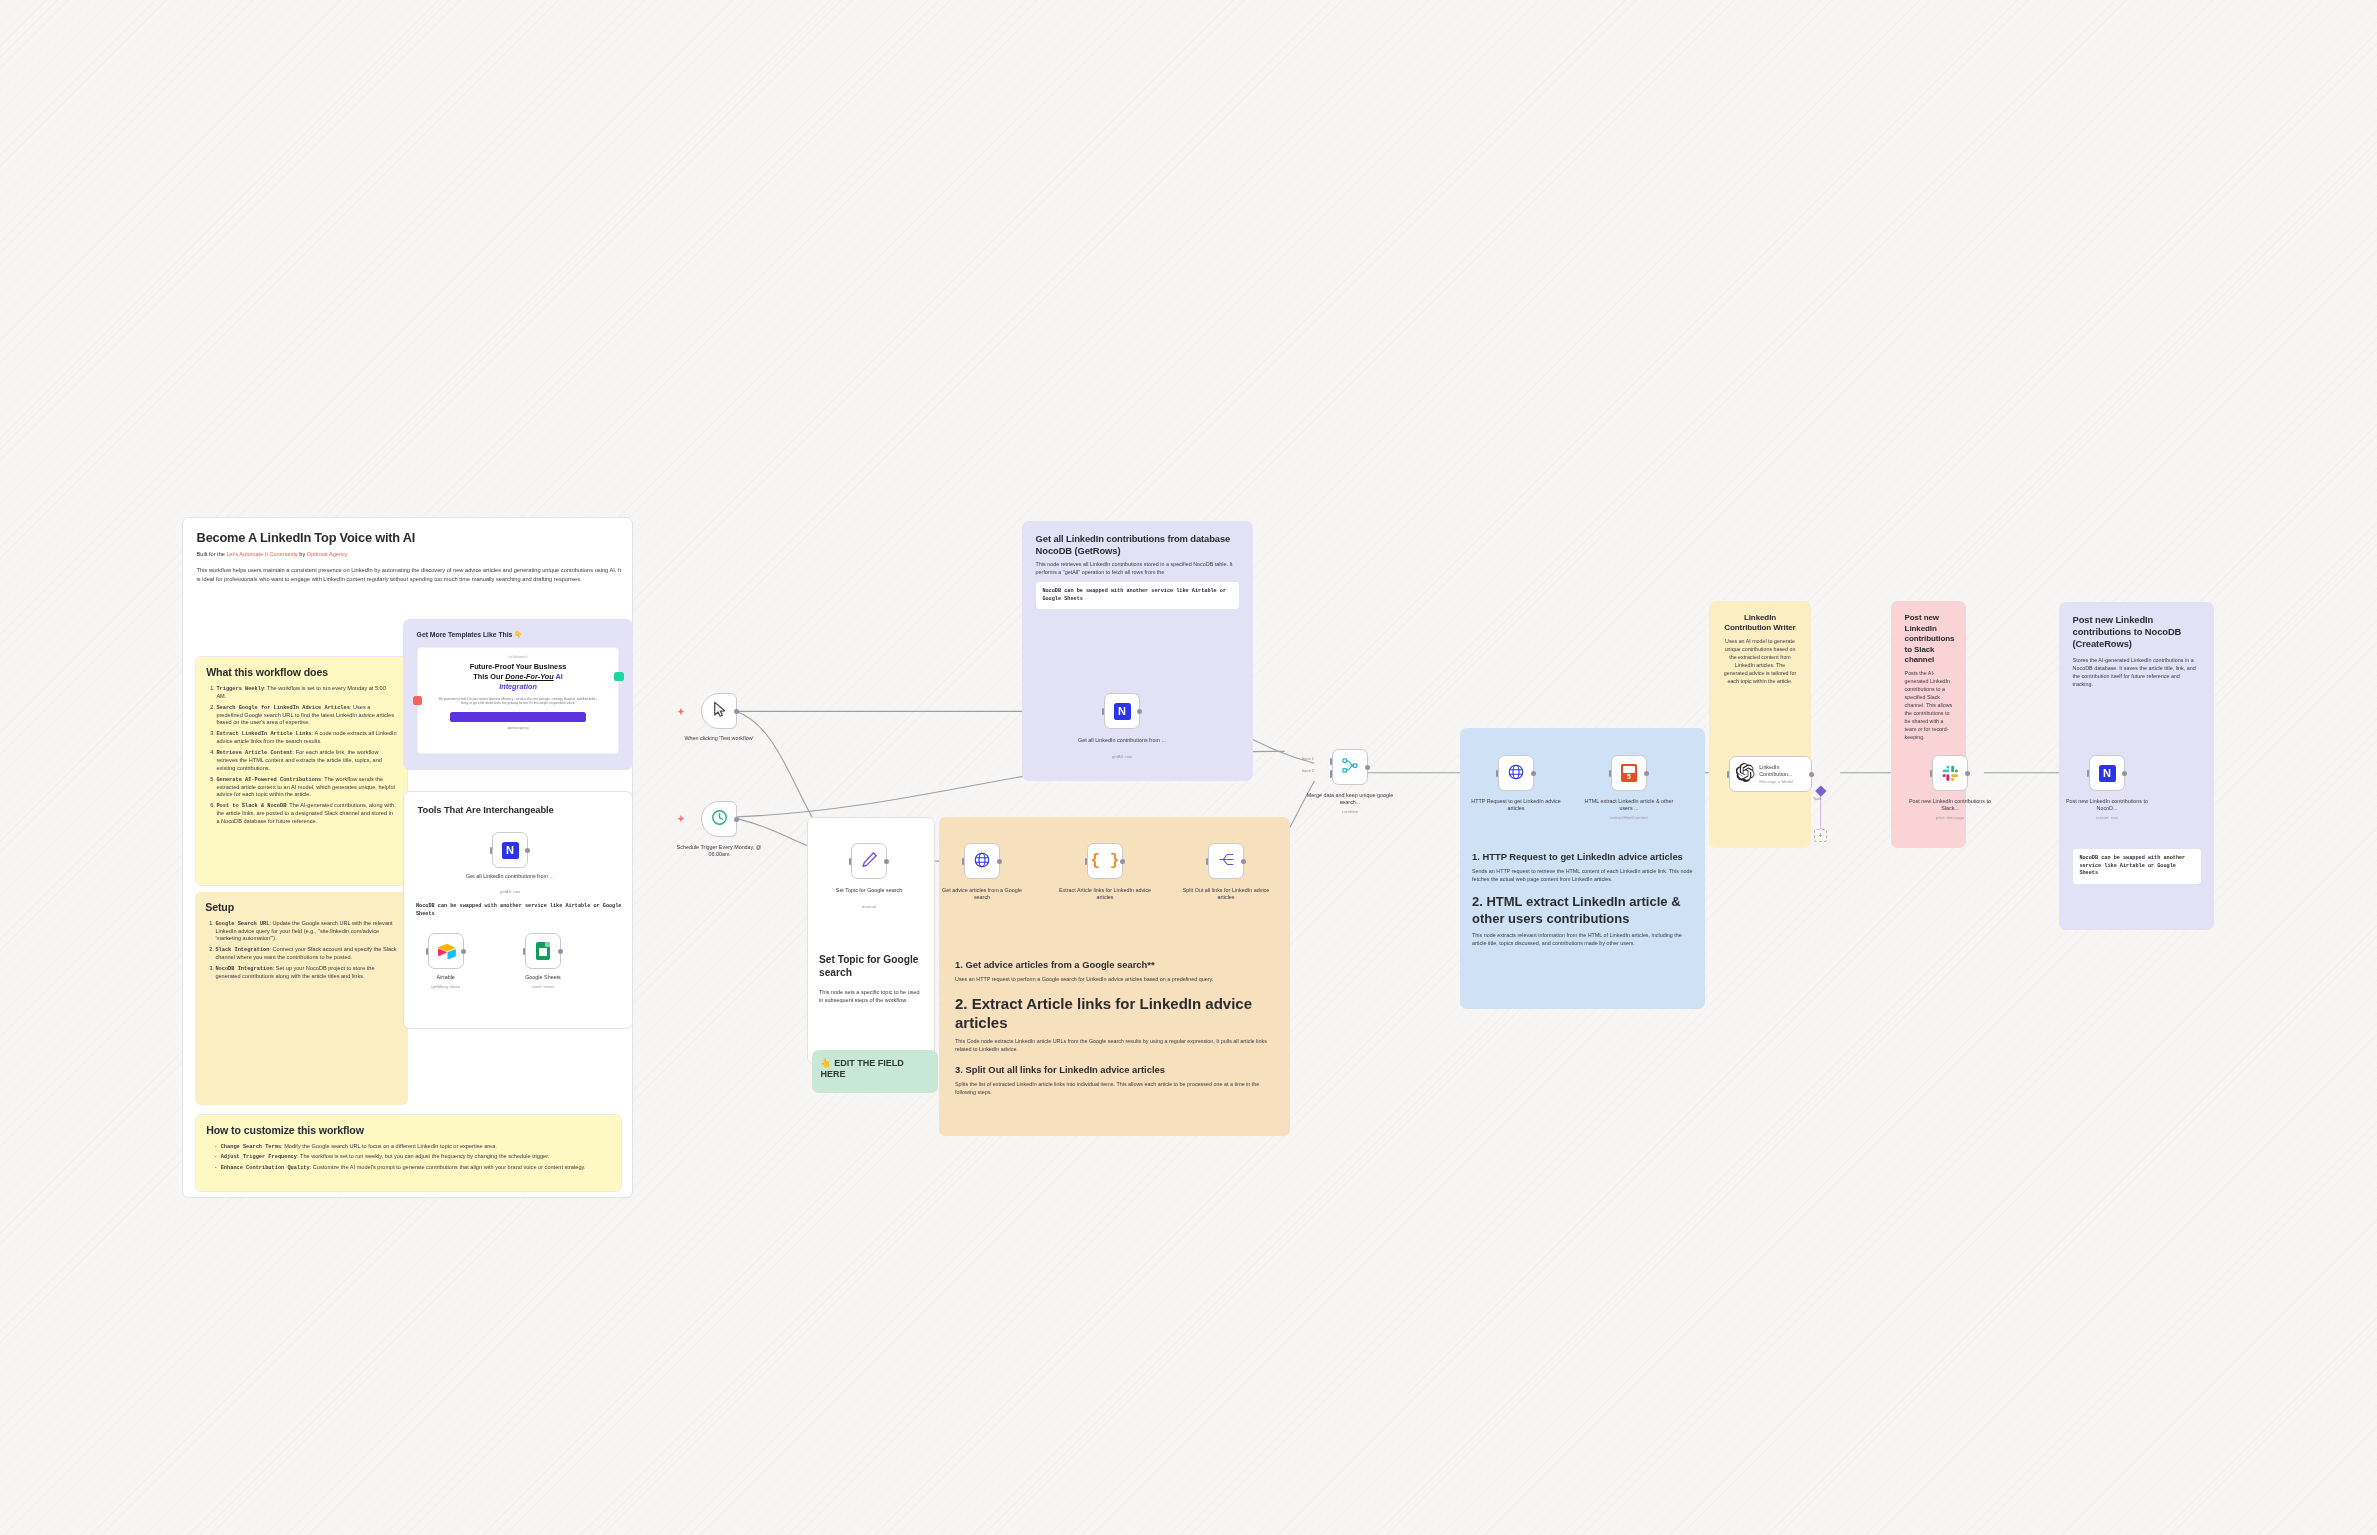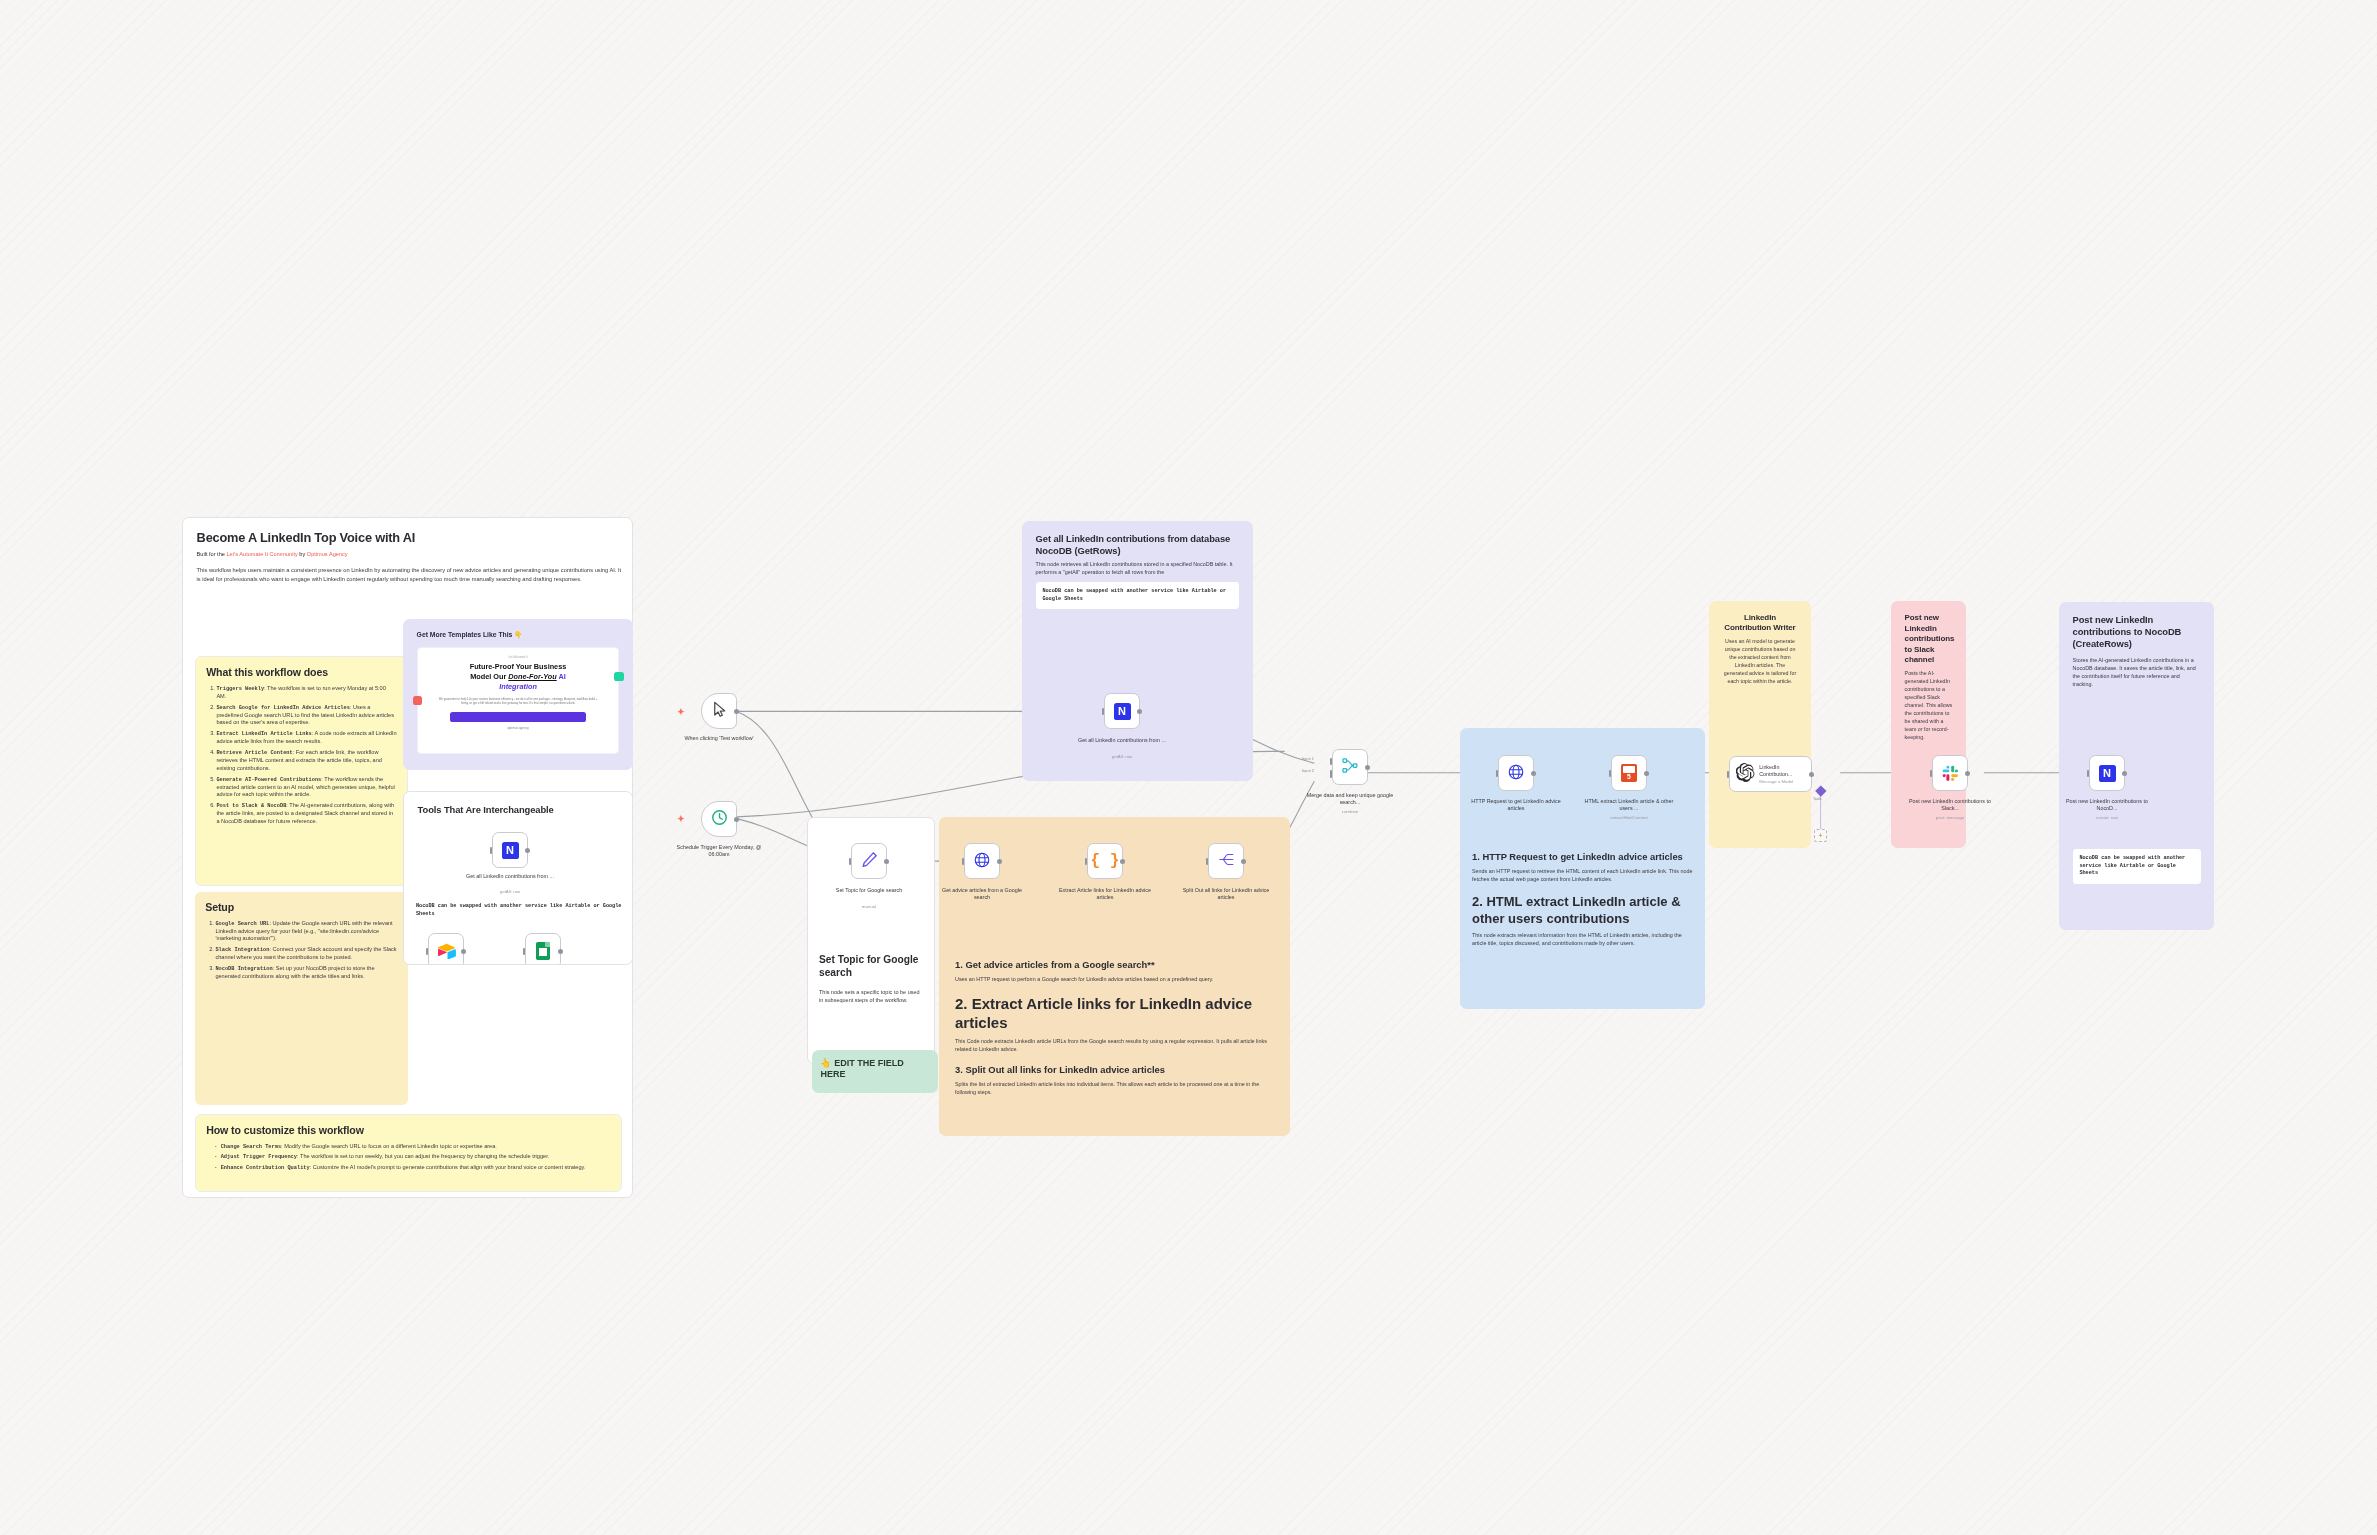--- a/index.html
+++ b/index.html
@@ -225,31 +225,31 @@
 
   <div class="sticky sk-purple" style="left:403px; top:619px; width:230px; height:151px;">
     <h3 style="font-size:6.8px;color:#2a2a45;margin-bottom:6.8px;">Get More Templates Like This 👇</h3>
     <div class="tmpl-card" style="height:107px;">
       <div class="badge-l"></div>
       <div class="badge-r"></div>
       <div class="tmpl-top">Let's Automate It</div>
       <div class="tmpl-head">
         <div>Future-Proof Your Business</div>
         <div>
-          <span>Model Our </span><span class="u">Done-For-You</span><span class="pl"> AI</span>
+          <span>This Our </span><span class="u">Done-For-You</span><span class="pl"> AI</span>
         </div>
         <div class="pl2">Integration</div>
       </div>
       <div class="tmpl-sub">We guarantee to help 10x your service business efficiency - we do it all in one package - strategy, blueprint, workflow build + hiring, or get a full refund and a free getaway for two. It's that simple, no questions asked.</div>
       <div class="tmpl-btn"></div>
       <div class="tmpl-foot">optimus agency</div>
     </div>
   </div>
 
-  <div class="sticky sk-white" style="left:403px; top:791px; width:230px; height:174px;">
+  <div class="sticky sk-white" style="left:403px; top:791px; width:230px; height:238px;">
     <h2 style="font-size:9.4px;text-align:left;margin-bottom:10.2px;">Tools That Are Interchangeable</h2>
 
     <div class="node" style="left:88px; top:40px;">
       <span class="nocodb">N</span>
       <span class="port-in" style="left:-3.4px;top:13.6px;"></span>
       <span class="port" style="right:-3.4px;top:15.3px;"></span>
     </div>
     <div class="node-label" style="left:60px; top:81px;">Get all LinkedIn contributions from ...</div>
     <div class="node-sub" style="left:60px; top:97px;">getAll: row</div>
 

